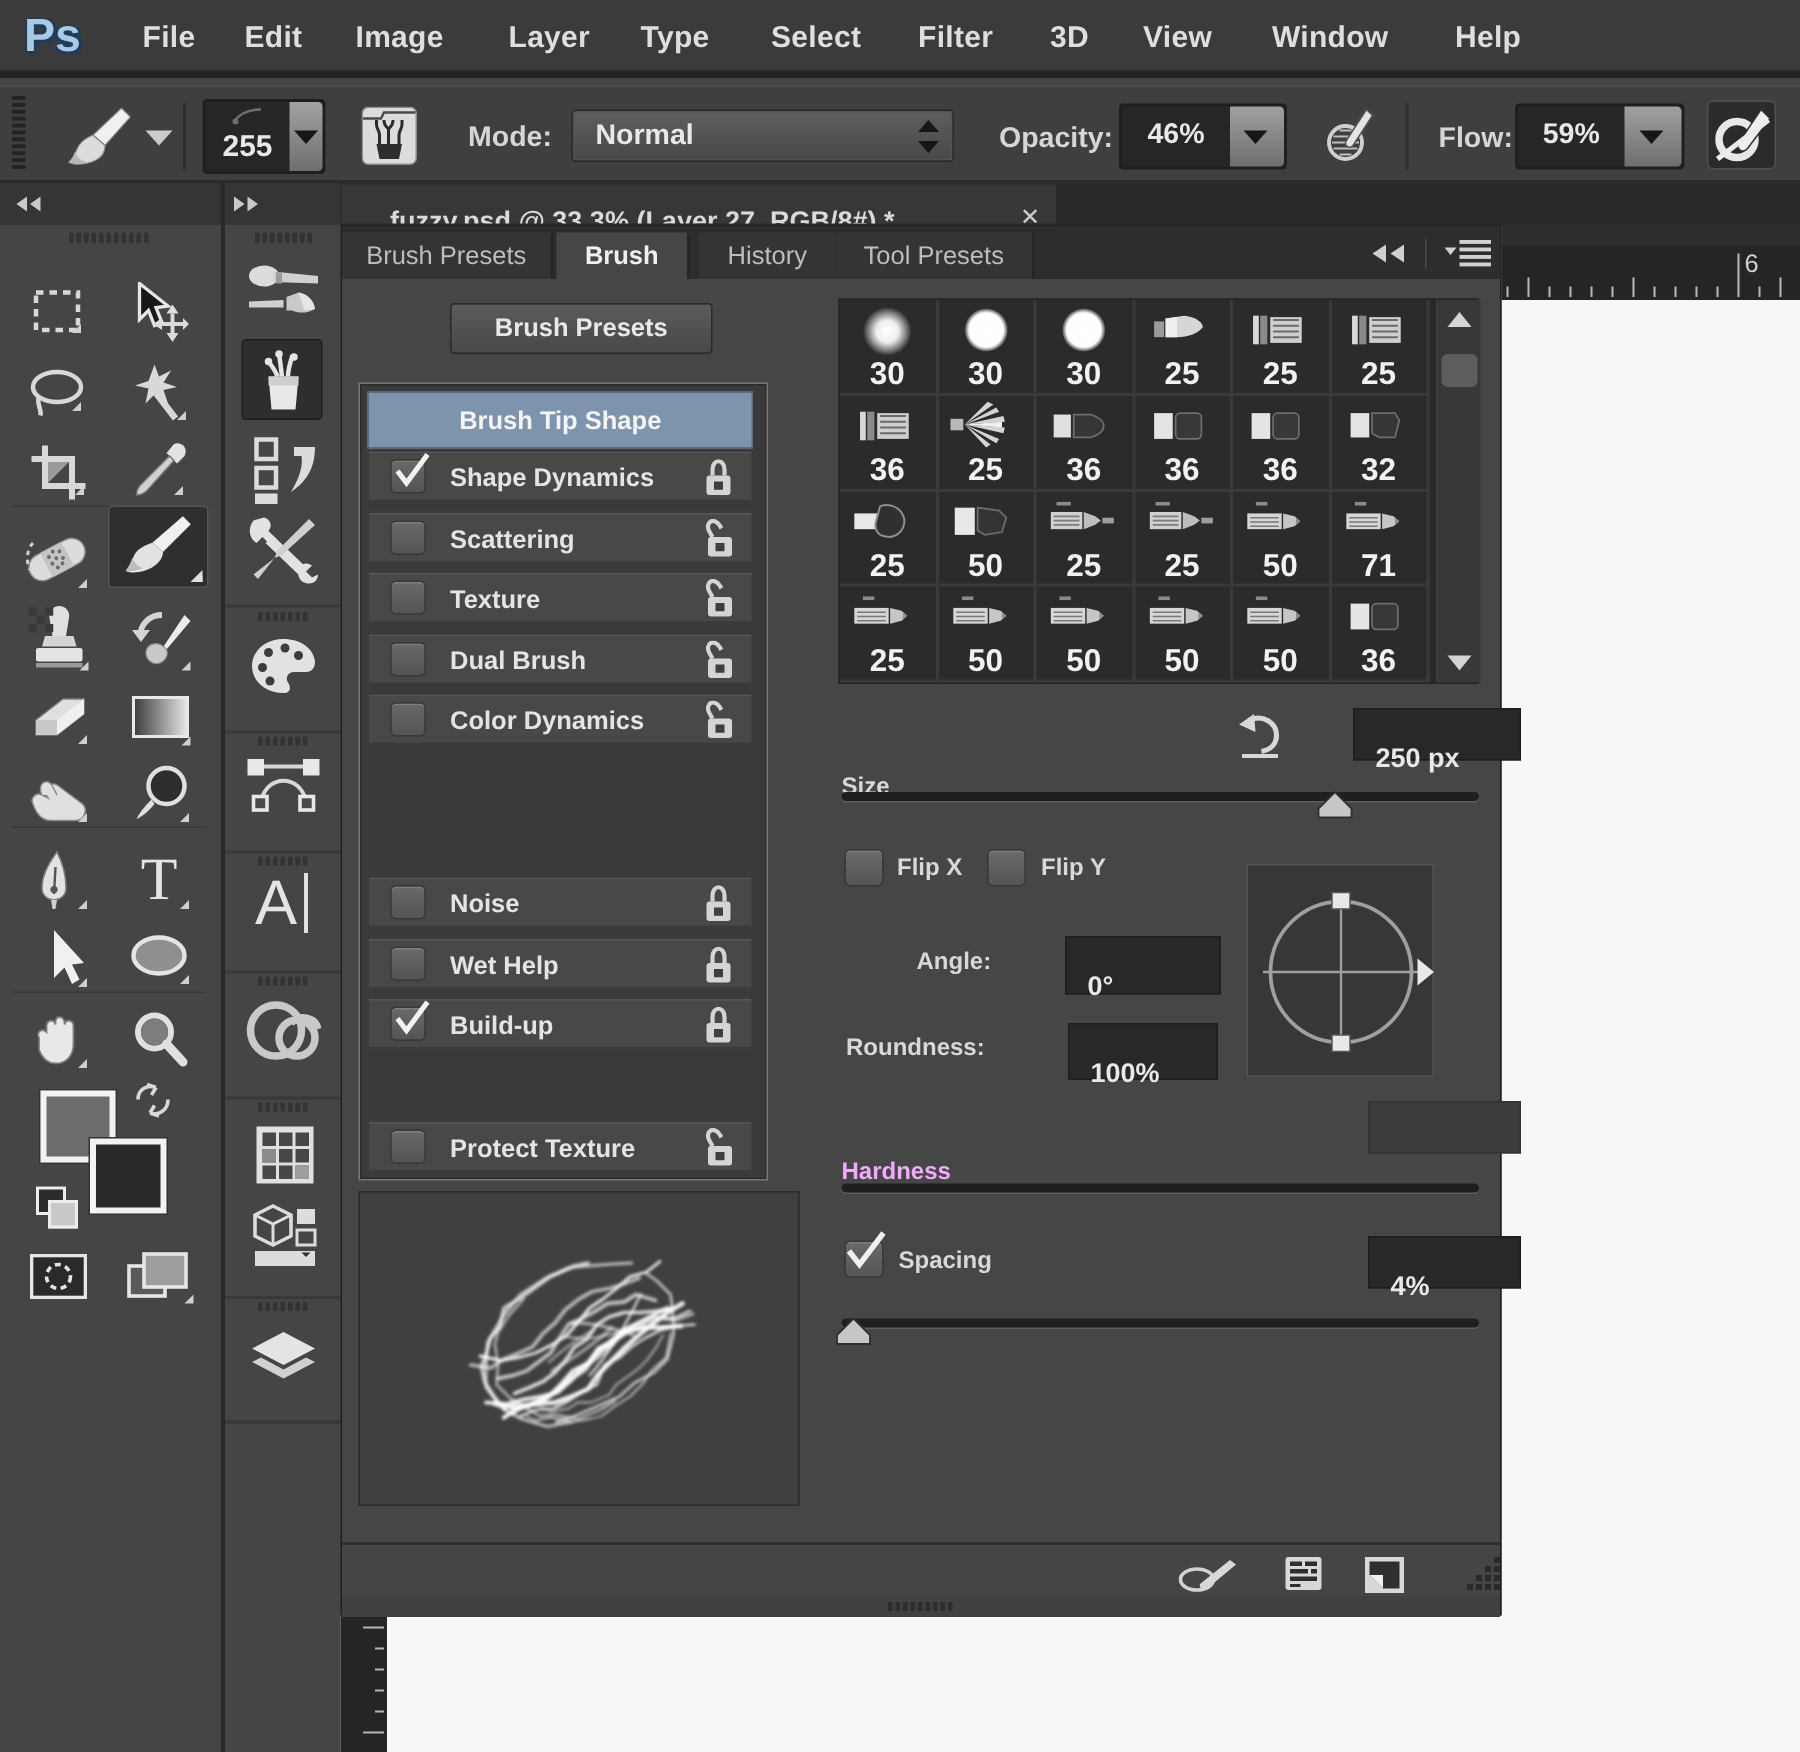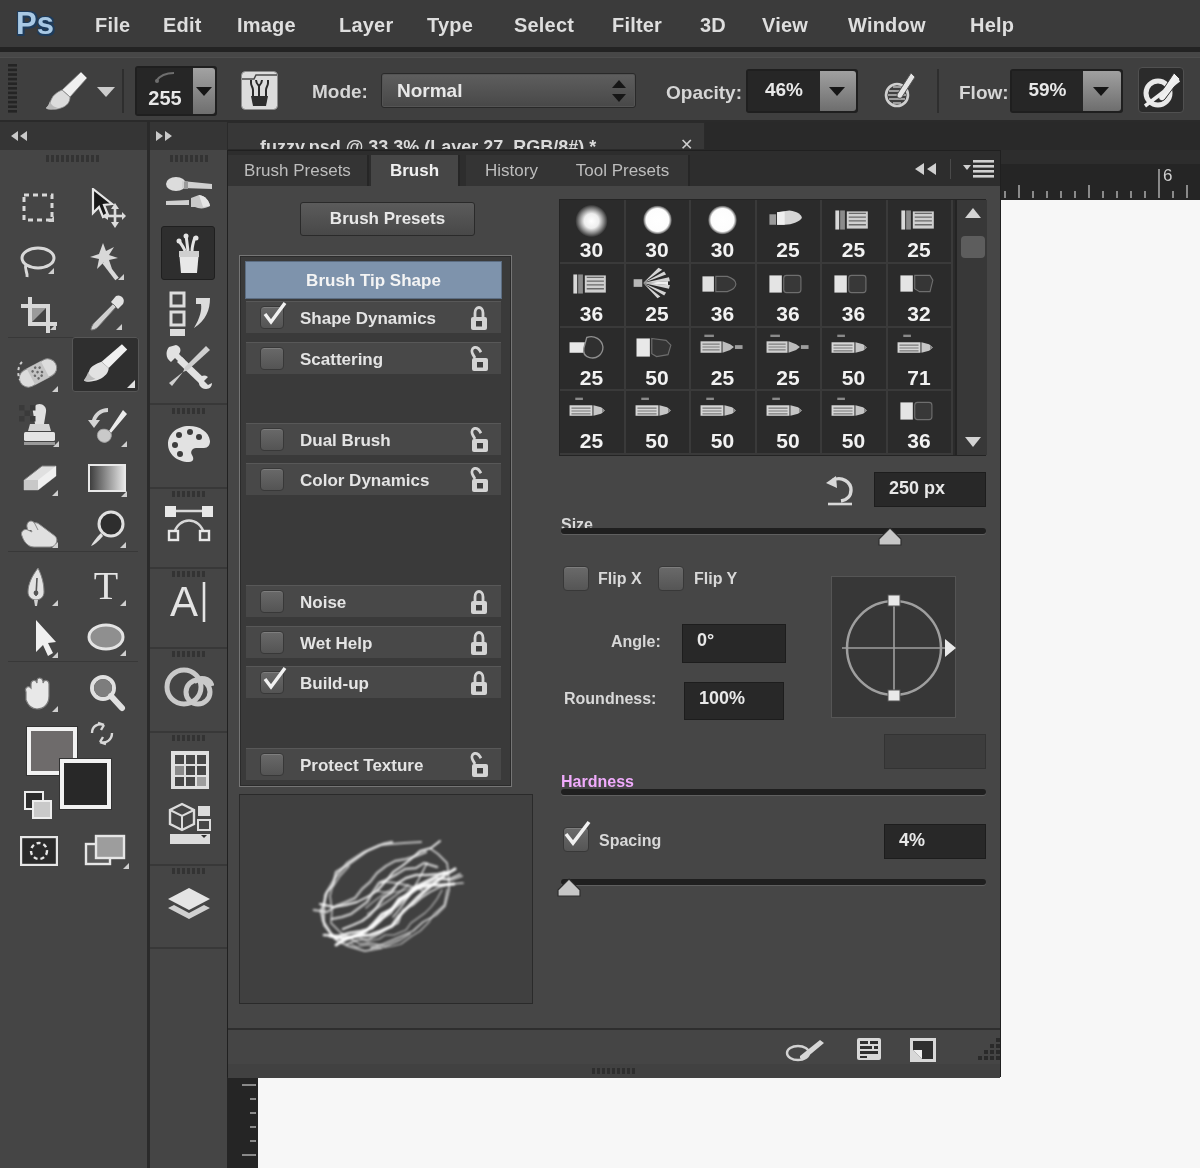--- a/index.html
+++ b/index.html
@@ -38,21 +38,21 @@
   text-align:center; line-height:31px; }
 .tabactive { background:#464646; color:#f0f0f0; font-weight:bold; }
 .lhead { position:absolute; left:4px; top:4px; width:257px; height:38px;
   background:#7e93ac; color:#f4f4f4; font-size:17px; font-weight:bold; text-align:center;
   line-height:38px; border:1px solid #5c6d82; }
 .lrow { position:absolute; left:4px; width:257px; height:34px; background:#484848;
   border:1px solid #3a3a3a; box-shadow:inset 0 1px 0 #585858; }
 .lrow .txt { position:absolute; left:54px; top:8px; color:#e4e4e4; font-size:17px; font-weight:bold; }
 .plabel { position:absolute; color:#d8d8d8; font-size:16px; font-weight:bold; }
 .pinput { position:absolute; background:#282828; border:1px solid #1d1d1d;
-  color:#e8e8e8; font-size:18px; padding:5px 0 0 14px; font-weight:bold; }
+  color:#e8e8e8; font-size:18px; padding:22px 0 0 14px; font-weight:bold;margin-left:28px; }
 .strack { position:absolute; height:6px; background:#1f1f1f;
   border-radius:3px; box-shadow:0 1px 0 #5f5f5f; }
 .pcheck { position:absolute; width:26px; height:25px;
   background:linear-gradient(#6a6a6a,#555); border:1px solid #383838;
   border-radius:4px; box-shadow:inset 0 1px 0 #7e7e7e; }
 .gcell { position:absolute; width:66px; height:63px; }
 .gnum { position:absolute; width:66px; top:38px; text-align:center;
   color:#f2f2f2; font-size:21px; font-weight:bold; }
 
 
@@ -659,20 +659,29 @@
           <span class="txt">Shape Dynamics</span>
           <svg width="20" height="27" viewBox="0 0 20 27" style="position:absolute;right:12px;top:4px;">
             <path d="M6 12 L6 8 C6 4.5 8 2.5 10 2.5 C12 2.5 14 4.5 14 8 L14 12" fill="none" stroke="#d4d4d4" stroke-width="2.8"></path>
             <rect x="2" y="12" width="16" height="13" rx="2" fill="#d4d4d4"></rect>
             <rect x="7" y="16" width="6" height="5.5" fill="#3f3f3f"></rect>
           </svg>
         </div>
         <div class="lrow" style="top:83.6px;">
           <div style="position:absolute;left:14px;top:5px;width:24px;height:23px;background:linear-gradient(#696969,#545454);border:1px solid #383838;border-radius:4px;box-shadow:inset 0 1px 0 #7e7e7e;"></div>
           <span class="txt">Scattering</span>
+          <svg width="22" height="27" viewBox="0 0 22 27" style="position:absolute;right:11px;top:4px;">
+            <path d="M7 12 L7 8 C7 4.5 9 2.5 11 2.5 C13 2.5 15 4.5 15 8 L15 10" fill="none" stroke="#d4d4d4" stroke-width="2.8" transform="rotate(-30 7 12)"></path>
+            <rect x="4" y="12" width="16" height="13" rx="2" fill="#d4d4d4"></rect>
+            <rect x="9" y="16" width="6" height="5.5" fill="#3f3f3f"></rect>
+          </svg>
+        </div>
+        <div class="lrow" style="top:124.2px;">
+          <div style="position:absolute;left:14px;top:5px;width:24px;height:23px;background:linear-gradient(#696969,#545454);border:1px solid #383838;border-radius:4px;box-shadow:inset 0 1px 0 #7e7e7e;"></div>
+          <span class="txt">Texture</span>
           <svg width="22" height="27" viewBox="0 0 22 27" style="position:absolute;right:11px;top:4px;">
             <path d="M7 12 L7 8 C7 4.5 9 2.5 11 2.5 C13 2.5 15 4.5 15 8 L15 10" fill="none" stroke="#d4d4d4" stroke-width="2.8" transform="rotate(-30 7 12)"></path>
             <rect x="4" y="12" width="16" height="13" rx="2" fill="#d4d4d4"></rect>
             <rect x="9" y="16" width="6" height="5.5" fill="#3f3f3f"></rect>
           </svg>
         </div>
         <div class="lrow" style="top:164.8px;">
           <div style="position:absolute;left:14px;top:5px;width:24px;height:23px;background:linear-gradient(#696969,#545454);border:1px solid #383838;border-radius:4px;box-shadow:inset 0 1px 0 #7e7e7e;"></div>
           <span class="txt">Dual Brush</span>
           <svg width="22" height="27" viewBox="0 0 22 27" style="position:absolute;right:11px;top:4px;">

